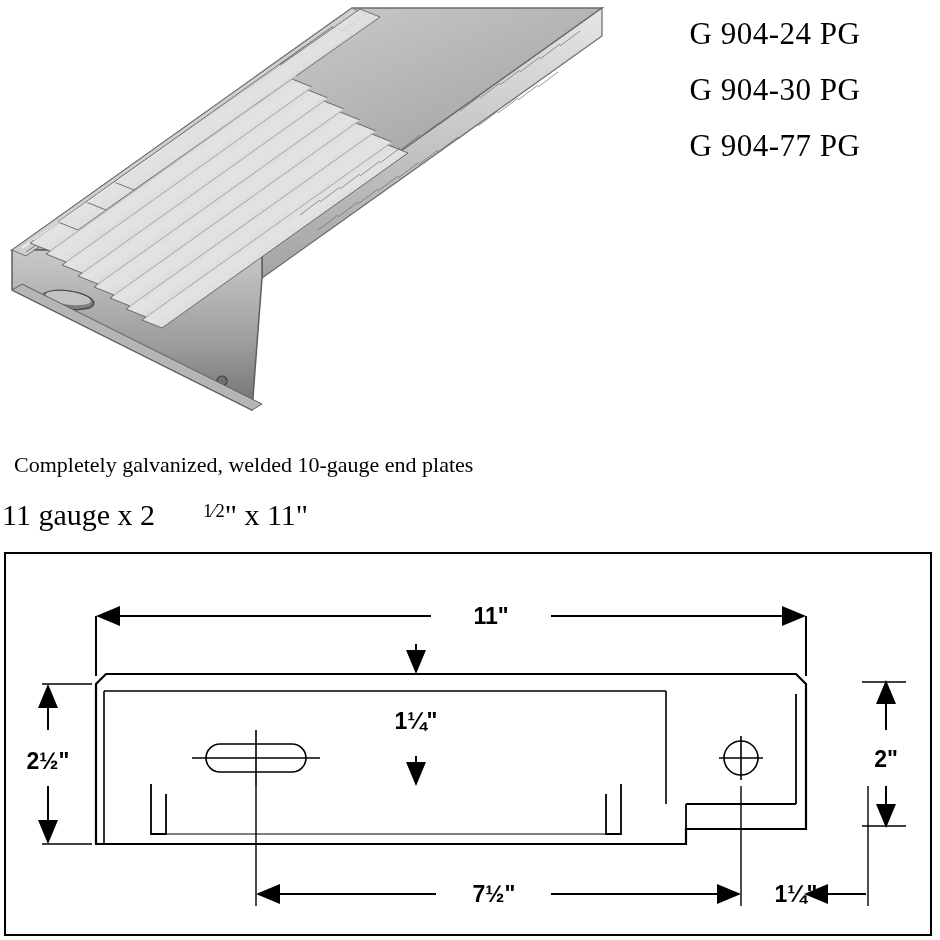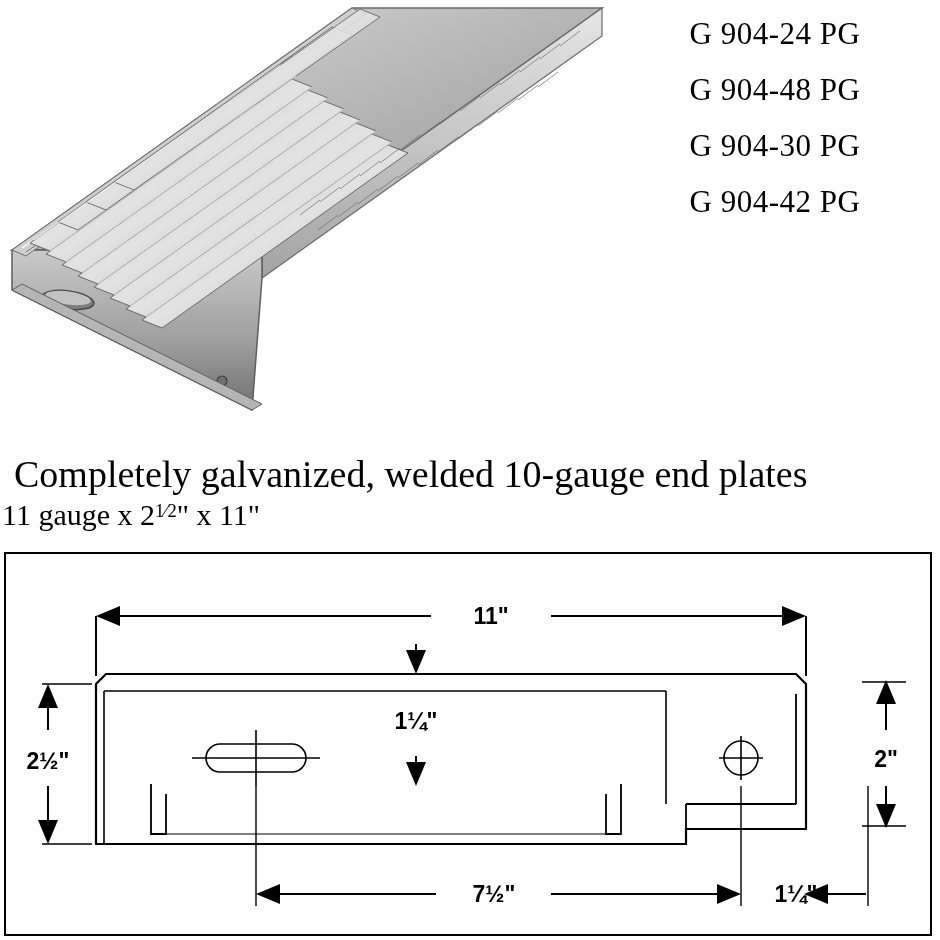--- a/index.html
+++ b/index.html
@@ -59,35 +59,36 @@
   #caption-block {
     position: absolute;
     left: 0;
     top: 440px;
     width: 940px;
   }
   #caption-line-1 {
     position: absolute;
     left: 14px;
     top: 12px;
-    font-size: 38px;
+    font-size: 22px;
     white-space: nowrap;
   }
   #caption-line-2 {
     position: absolute;
     left: 2px;
     top: 58px;
     font-size: 30px;
     white-space: nowrap;
   }
   .frac {
     display: inline-block;
     font-size: 0.62em;
     vertical-align: 0.42em;
     letter-spacing: 0;
+    margin-left: 48px;
   }
 
   
   #tech-drawing {
     position: absolute;
     left: 4px;
     top: 552px;
     width: 928px;
     height: 384px;
     border: 2px solid #000;
@@ -235,23 +236,22 @@
 
         <circle cx="222" cy="381" r="5" fill="#6f6f6f" stroke="#3f3f3f" stroke-width="1.2"></circle>
 
         <polygon points="12,290 252,410 262,404 22,284" fill="#b5b5b5" stroke="#5e5e5e" stroke-width="1"></polygon>
       </svg>
     </div>
   </div>
 
   <div id="part-list">
     <div class="part-number">G 904-24 PG</div>
-    <div class="part-number">G 904-48 PG</div>
     <div class="part-number">G 904-30 PG</div>
-    <div class="part-number">G 904-42 PG</div>
+    <div class="part-number">G 904-77 PG</div>
   </div>
 </div>
 
 <div id="caption-block">
   <div id="caption-line-1">Completely galvanized, welded 10-gauge end plates</div>
   <div id="caption-line-2"><span>11 gauge x 2</span><span class="frac">1⁄2</span><span>" x 11"</span></div>
 </div>
 
 <div id="tech-drawing">
   <svg width="924" height="380" viewBox="0 0 924 380" xmlns="http://www.w3.org/2000/svg">

